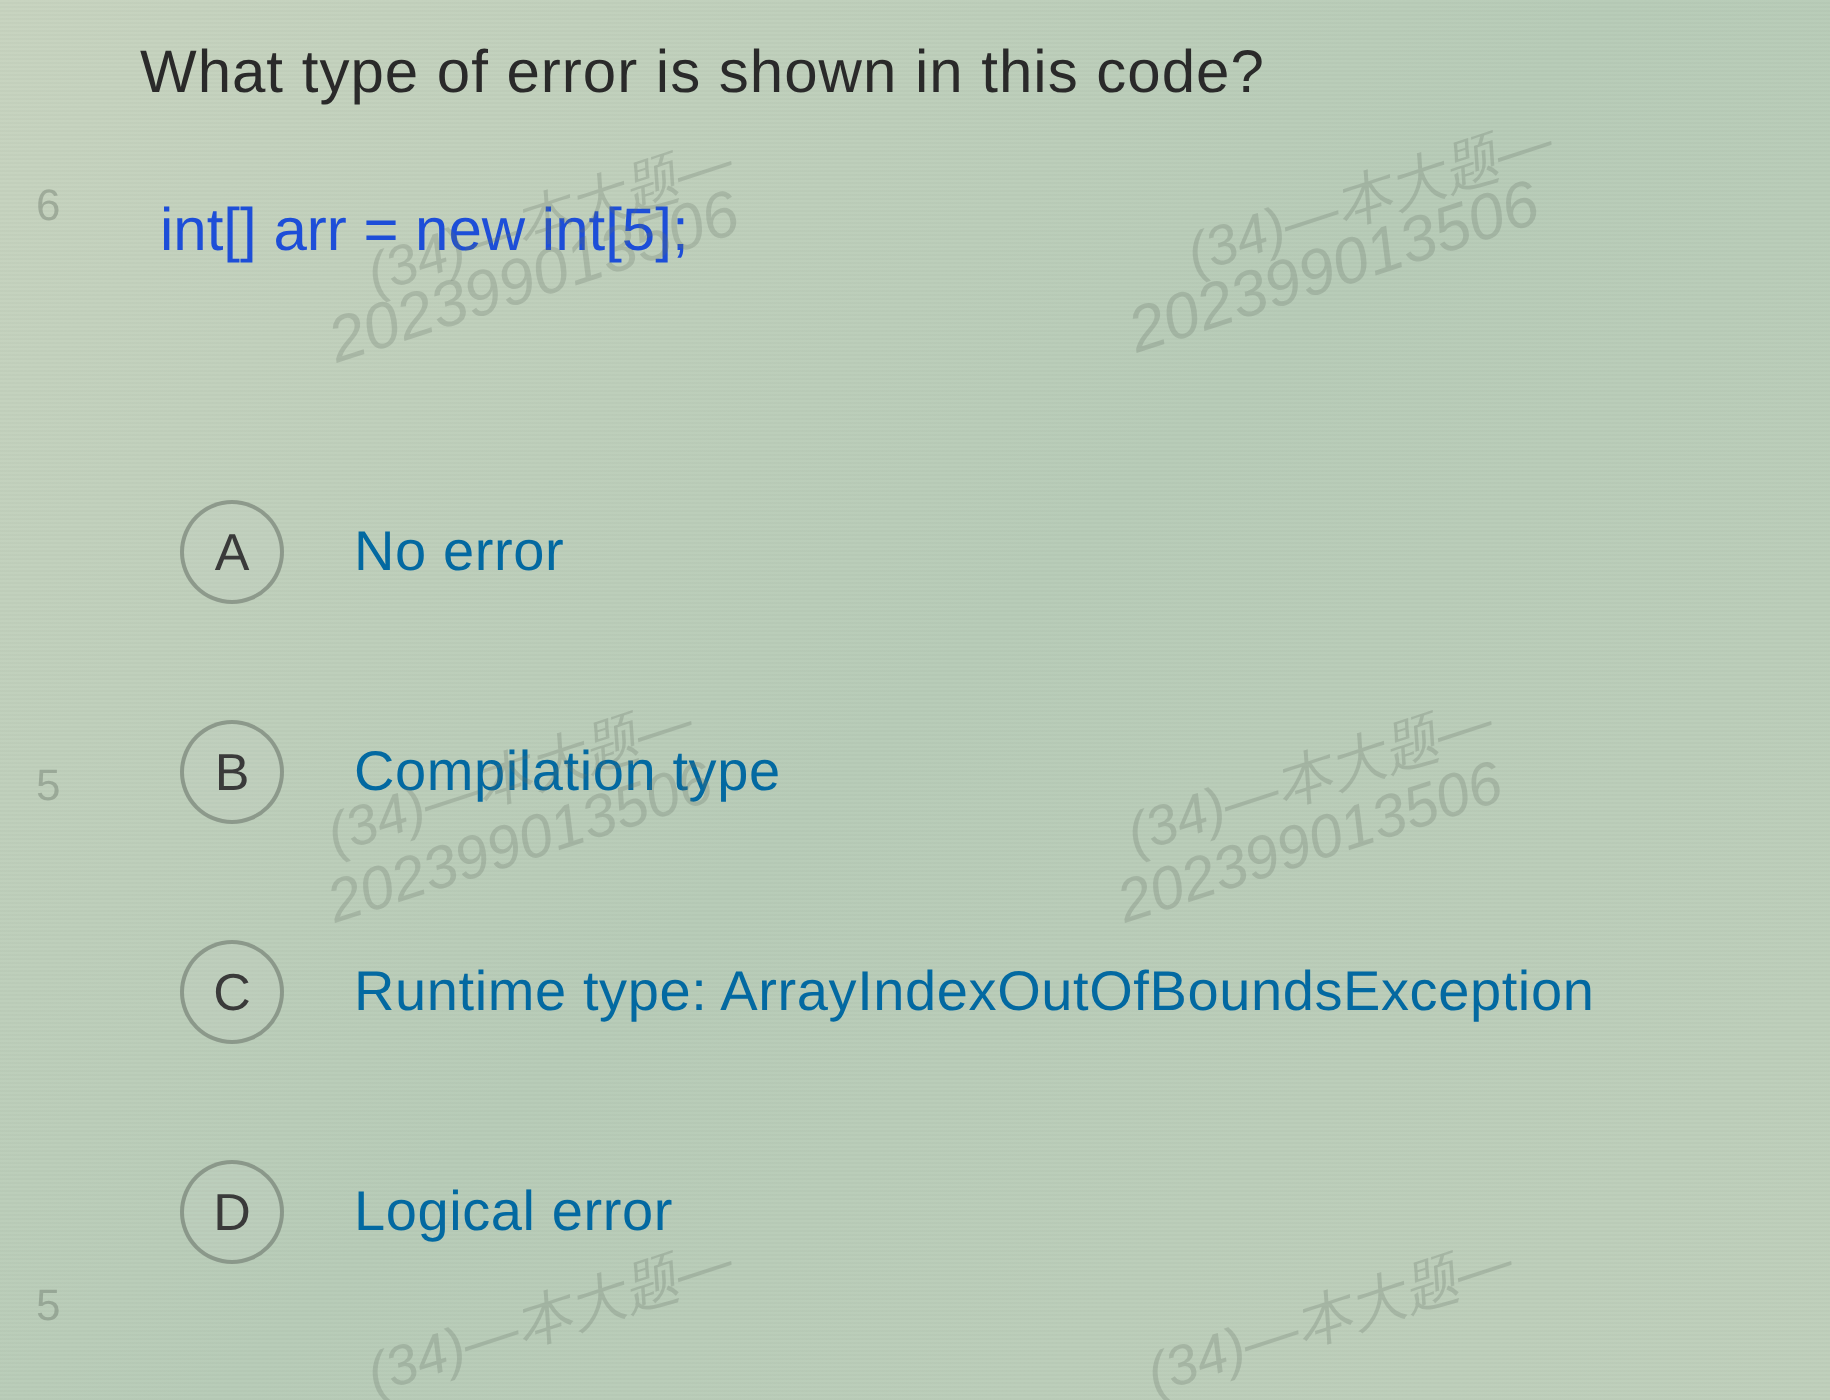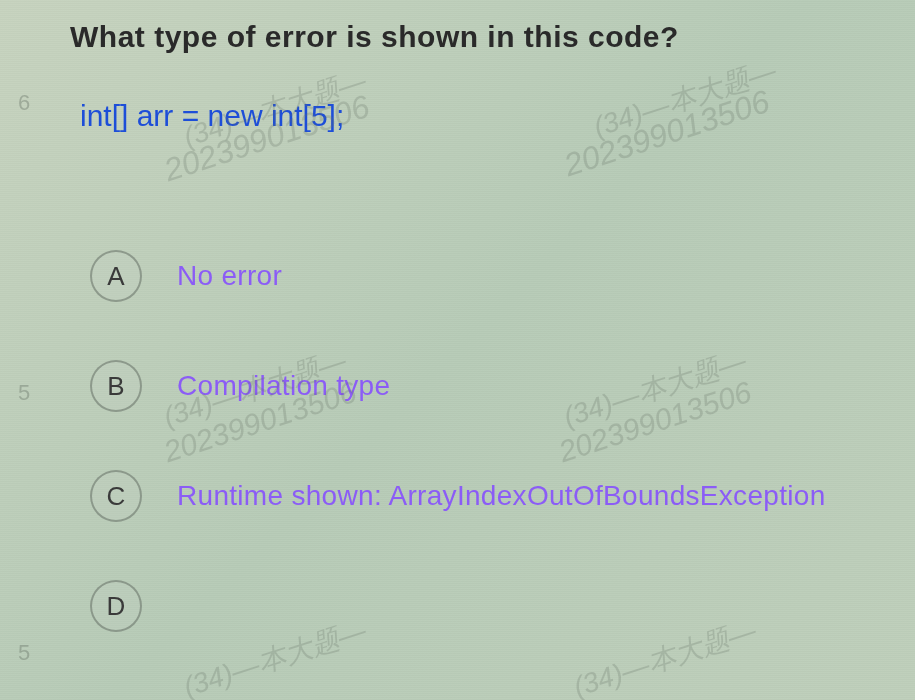--- a/index.html
+++ b/index.html
@@ -38,21 +38,21 @@
     .container {
       padding: 20px 30px 0 70px;
       position: relative;
     }
     
     .question-title {
       font-size: 30px;
       color: #2a2a2a;
       margin-bottom: 38px;
       letter-spacing: 0.5px;
-      font-weight: 700;
+      font-weight: 400;
     }
     
     .code-block {
       margin-left: 10px;
       margin-bottom: 110px;
     }
     
     .code-line {
       font-size: 30px;
       color: #1d4ed8;
@@ -80,21 +80,21 @@
       justify-content: center;
       font-size: 26px;
       color: #3a3a3a;
       margin-right: 35px;
       flex-shrink: 0;
       background: rgba(200,210,200,0.2);
     }
     
     .option-text {
       font-size: 28px;
-      color: #8b5cf6;
+      color: #0369a1;
       letter-spacing: 0.3px;
     }
     
     
     .watermark {
       position: absolute;
       color: rgba(100,110,100,0.25);
       font-size: 28px;
       font-weight: 400;
       transform: rotate(-18deg);
@@ -142,25 +142,26 @@
       <div class="option-text">No error</div>
     </div>
 
     <div class="option">
       <div class="option-letter">B</div>
       <div class="option-text">Compilation type</div>
     </div>
 
     <div class="option">
       <div class="option-letter">C</div>
-      <div class="option-text">Runtime shown: ArrayIndexOutOfBoundsException</div>
+      <div class="option-text">Runtime type: ArrayIndexOutOfBoundsException</div>
     </div>
 
     <div class="option">
       <div class="option-letter">D</div>
+      <div class="option-text">Logical error</div>
     </div>
   </div>
 </div>
 
 <div class="watermark wm1">(34)—本大题—</div>
 <div class="watermark wm2">202399013506</div>
 <div class="watermark wm3">(34)—本大题—</div>
 <div class="watermark wm4">202399013506</div>
 <div class="watermark wm5">(34)—本大题—</div>
 <div class="watermark wm6">202399013506</div>

